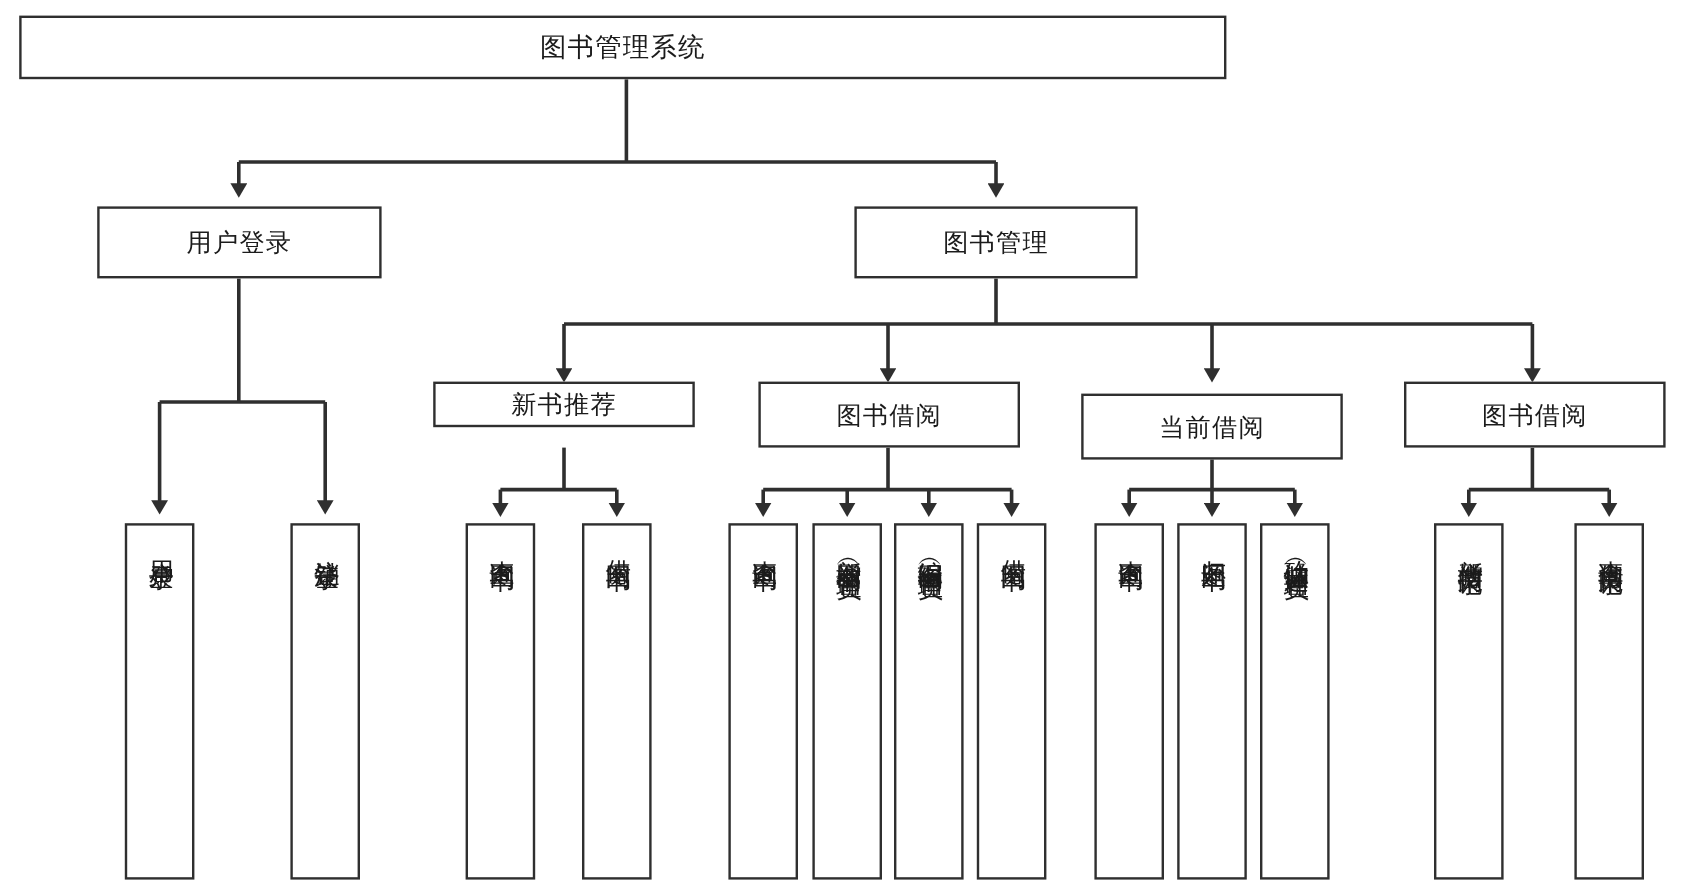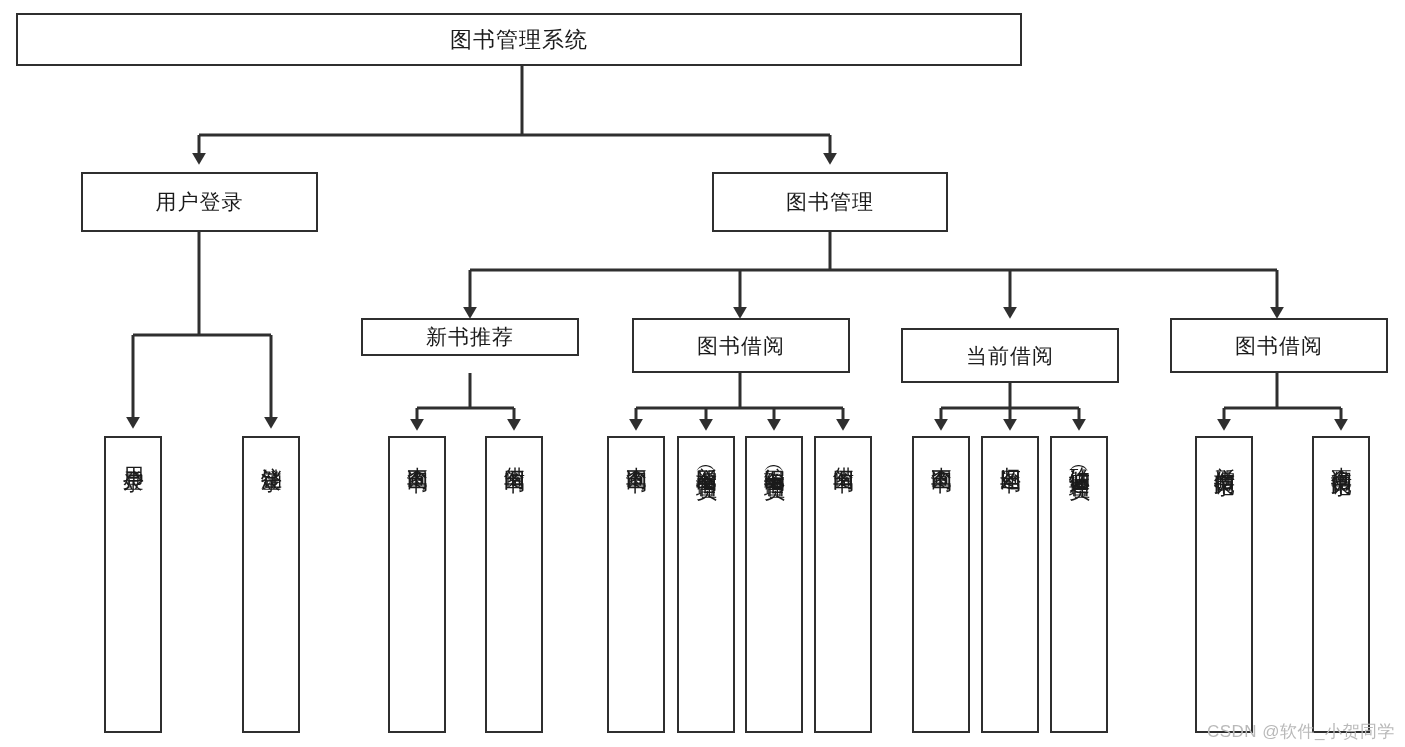--- a/index.html
+++ b/index.html
@@ -167,15 +167,14 @@
     <span class="vtext">确认归还（管理员）</span>
   </div>
 
   <div class="node v" style="left:1195px;top:436px;width:58px;height:297px;">
     <span class="vtext">新增借阅记录</span>
   </div>
   <div class="node v" style="left:1312px;top:436px;width:58px;height:297px;">
     <span class="vtext">查询借阅记录</span>
   </div>
 
-  <div class="watermark">CSDN @软件_小贺同学</div>
 
 </div>
 
 </body></html>

